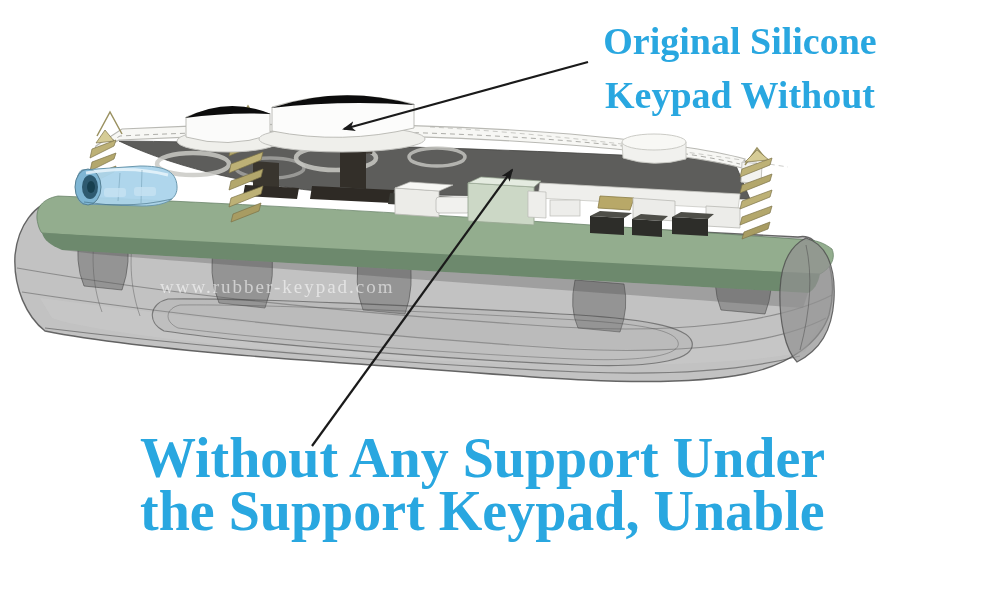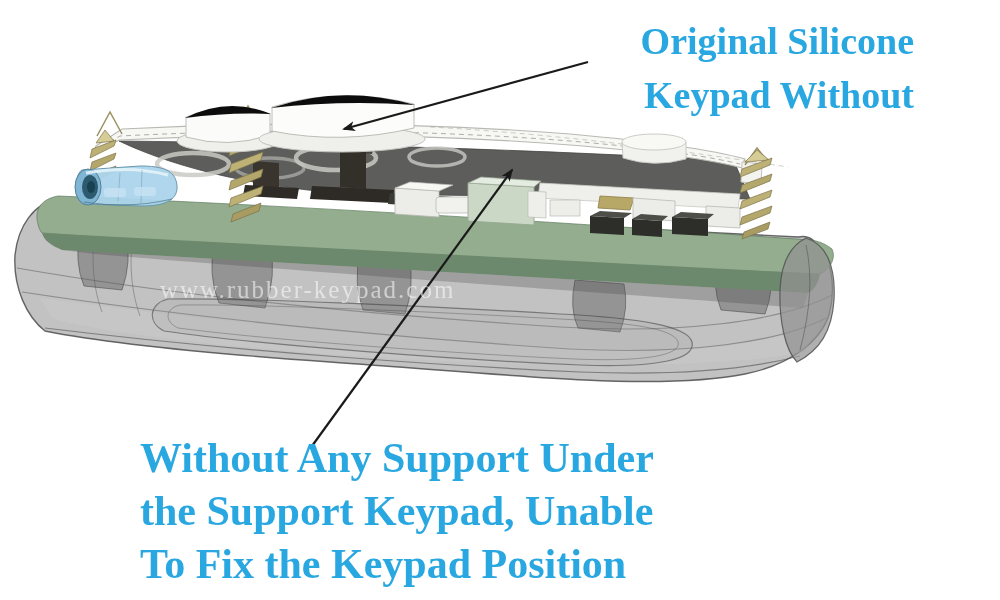--- a/index.html
+++ b/index.html
@@ -1,22 +1,22 @@
 <!DOCTYPE html>
 <html><head>
 <meta charset="utf-8">
 <style>
   html,body{margin:0;padding:0;background:#ffffff;}
   .stage{position:relative;width:1000px;height:600px;background:#ffffff;overflow:hidden;
          font-family:"Liberation Serif","DejaVu Serif",serif;}
   .model-svg{position:absolute;left:0;top:0;width:1000px;height:600px;}
   .annotation{position:absolute;font-weight:bold;color:#29a7e0;white-space:nowrap;}
-  .annotation.top{left:566px;top:14px;width:348px;text-align:right;font-size:38px;line-height:54px;}
-  .annotation.bottom{left:140px;top:432px;text-align:left;font-size:42px;line-height:53px;}
-  .watermark{position:absolute;left:160px;top:276px;font-size:25px;letter-spacing:2px;
+  .annotation.top{left:566px;top:14px;width:348px;text-align:center;font-size:38px;line-height:54px;}
+  .annotation.bottom{left:140px;top:432px;text-align:left;font-size:56px;line-height:53px;}
+  .watermark{position:absolute;left:160px;top:276px;font-size:19px;letter-spacing:2px;
              color:rgba(255,255,255,0.55);font-weight:normal;}
 </style>
 </head>
 <body>
 
 <div class="stage">
 
   <svg class="model-svg" viewBox="0 0 1000 600">
     <defs>
       <marker id="ah" markerWidth="13" markerHeight="10" refX="11" refY="5" orient="auto" markerUnits="userSpaceOnUse">
@@ -180,16 +180,15 @@
   <div class="watermark">www.rubber-keypad.com</div>
 
   <div class="annotation top">
     <div>Original Silicone</div>
     <div>Keypad Without</div>
   </div>
 
   <div class="annotation bottom">
     <div>Without Any Support Under</div>
     <div>the Support Keypad, Unable</div>
-    <div>To Fix the Keypad Position</div>
   </div>
 
 </div>
 
 </body></html>

